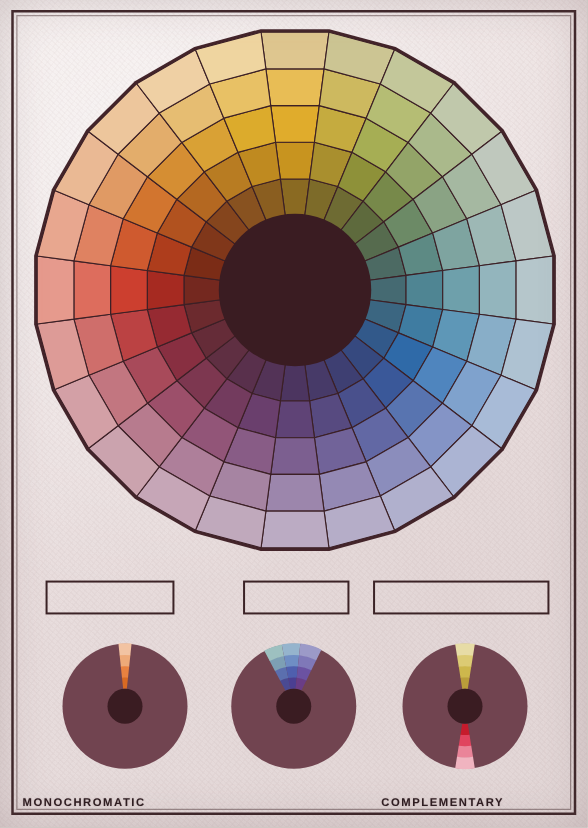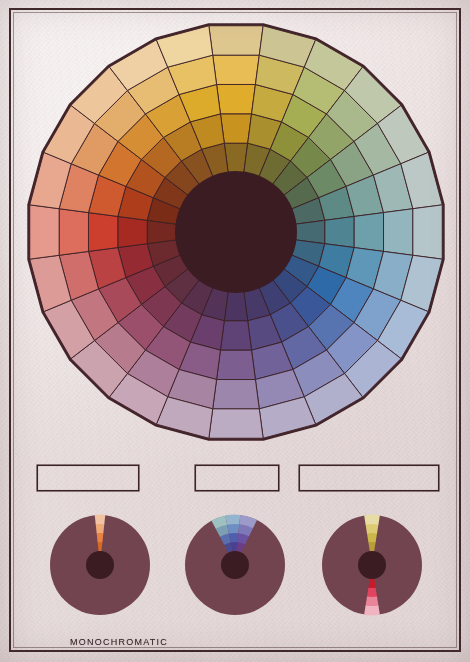--- a/index.html
+++ b/index.html
@@ -25,23 +25,23 @@
   .frame{
     position:absolute;left:9px;top:8px;width:452px;height:644px;
     border:2.5px solid #3b2326;box-sizing:border-box;
   }
   .frame-inner{
     position:absolute;left:13px;top:12px;width:444px;height:636px;
     border:1px solid rgba(59,35,38,.45);box-sizing:border-box;
   }
   svg.layer{position:absolute;left:0;top:0;width:470px;height:662px;}
   .lbl{
-    position:absolute;text-align:right;
+    position:absolute;text-align:left;
     font-family:"Liberation Sans",sans-serif;
-    font-size:9px;font-weight:400;letter-spacing:1.25px;
+    font-size:9px;font-weight:700;letter-spacing:1.25px;
     color:#2d1c20;white-space:nowrap;
     text-shadow:0 0 1px rgba(80,55,58,.35);
   }
   #lbl0{left:18px;top:637px;width:150px;}
   #lbl1{left:165px;top:637px;width:140px;}
   #lbl2{left:305px;top:637px;width:150px;}
   .vignette{
     position:absolute;inset:0;pointer-events:none;
     box-shadow:inset 0 0 38px rgba(120,95,98,.28);
   }
@@ -289,15 +289,16 @@
         <path d="M378.47638685266554,605.8902973006387 A41.4,41.4 0 0 1 365.52361314733446,605.8902973006387 L366.9940971187126,596.6060268990444 A32,32 0 0 0 377.0059028812874,596.6060268990444 Z" fill="#ea8499"></path>
         <path d="M379.8842970380276,614.7794923659949 A50.4,50.4 0 0 1 364.1157029619724,614.7794923659949 L365.5861869333505,605.4952219644007 A41,41 0 0 0 378.4138130666495,605.4952219644007 Z" fill="#f0b4c0"></path>
         <circle cx="372" cy="565" r="14" fill="#3a1c22"></circle>
       </g>
     </svg>
 
   <div class="frame"></div>
   <div class="frame-inner"></div>
 
   <div class="lbl" id="lbl0">MONOCHROMATIC</div>
+  <div class="lbl" id="lbl2">COMPLEMENTARY</div>
 
   <div class="vignette"></div>
 </div>
 
 </body></html>

